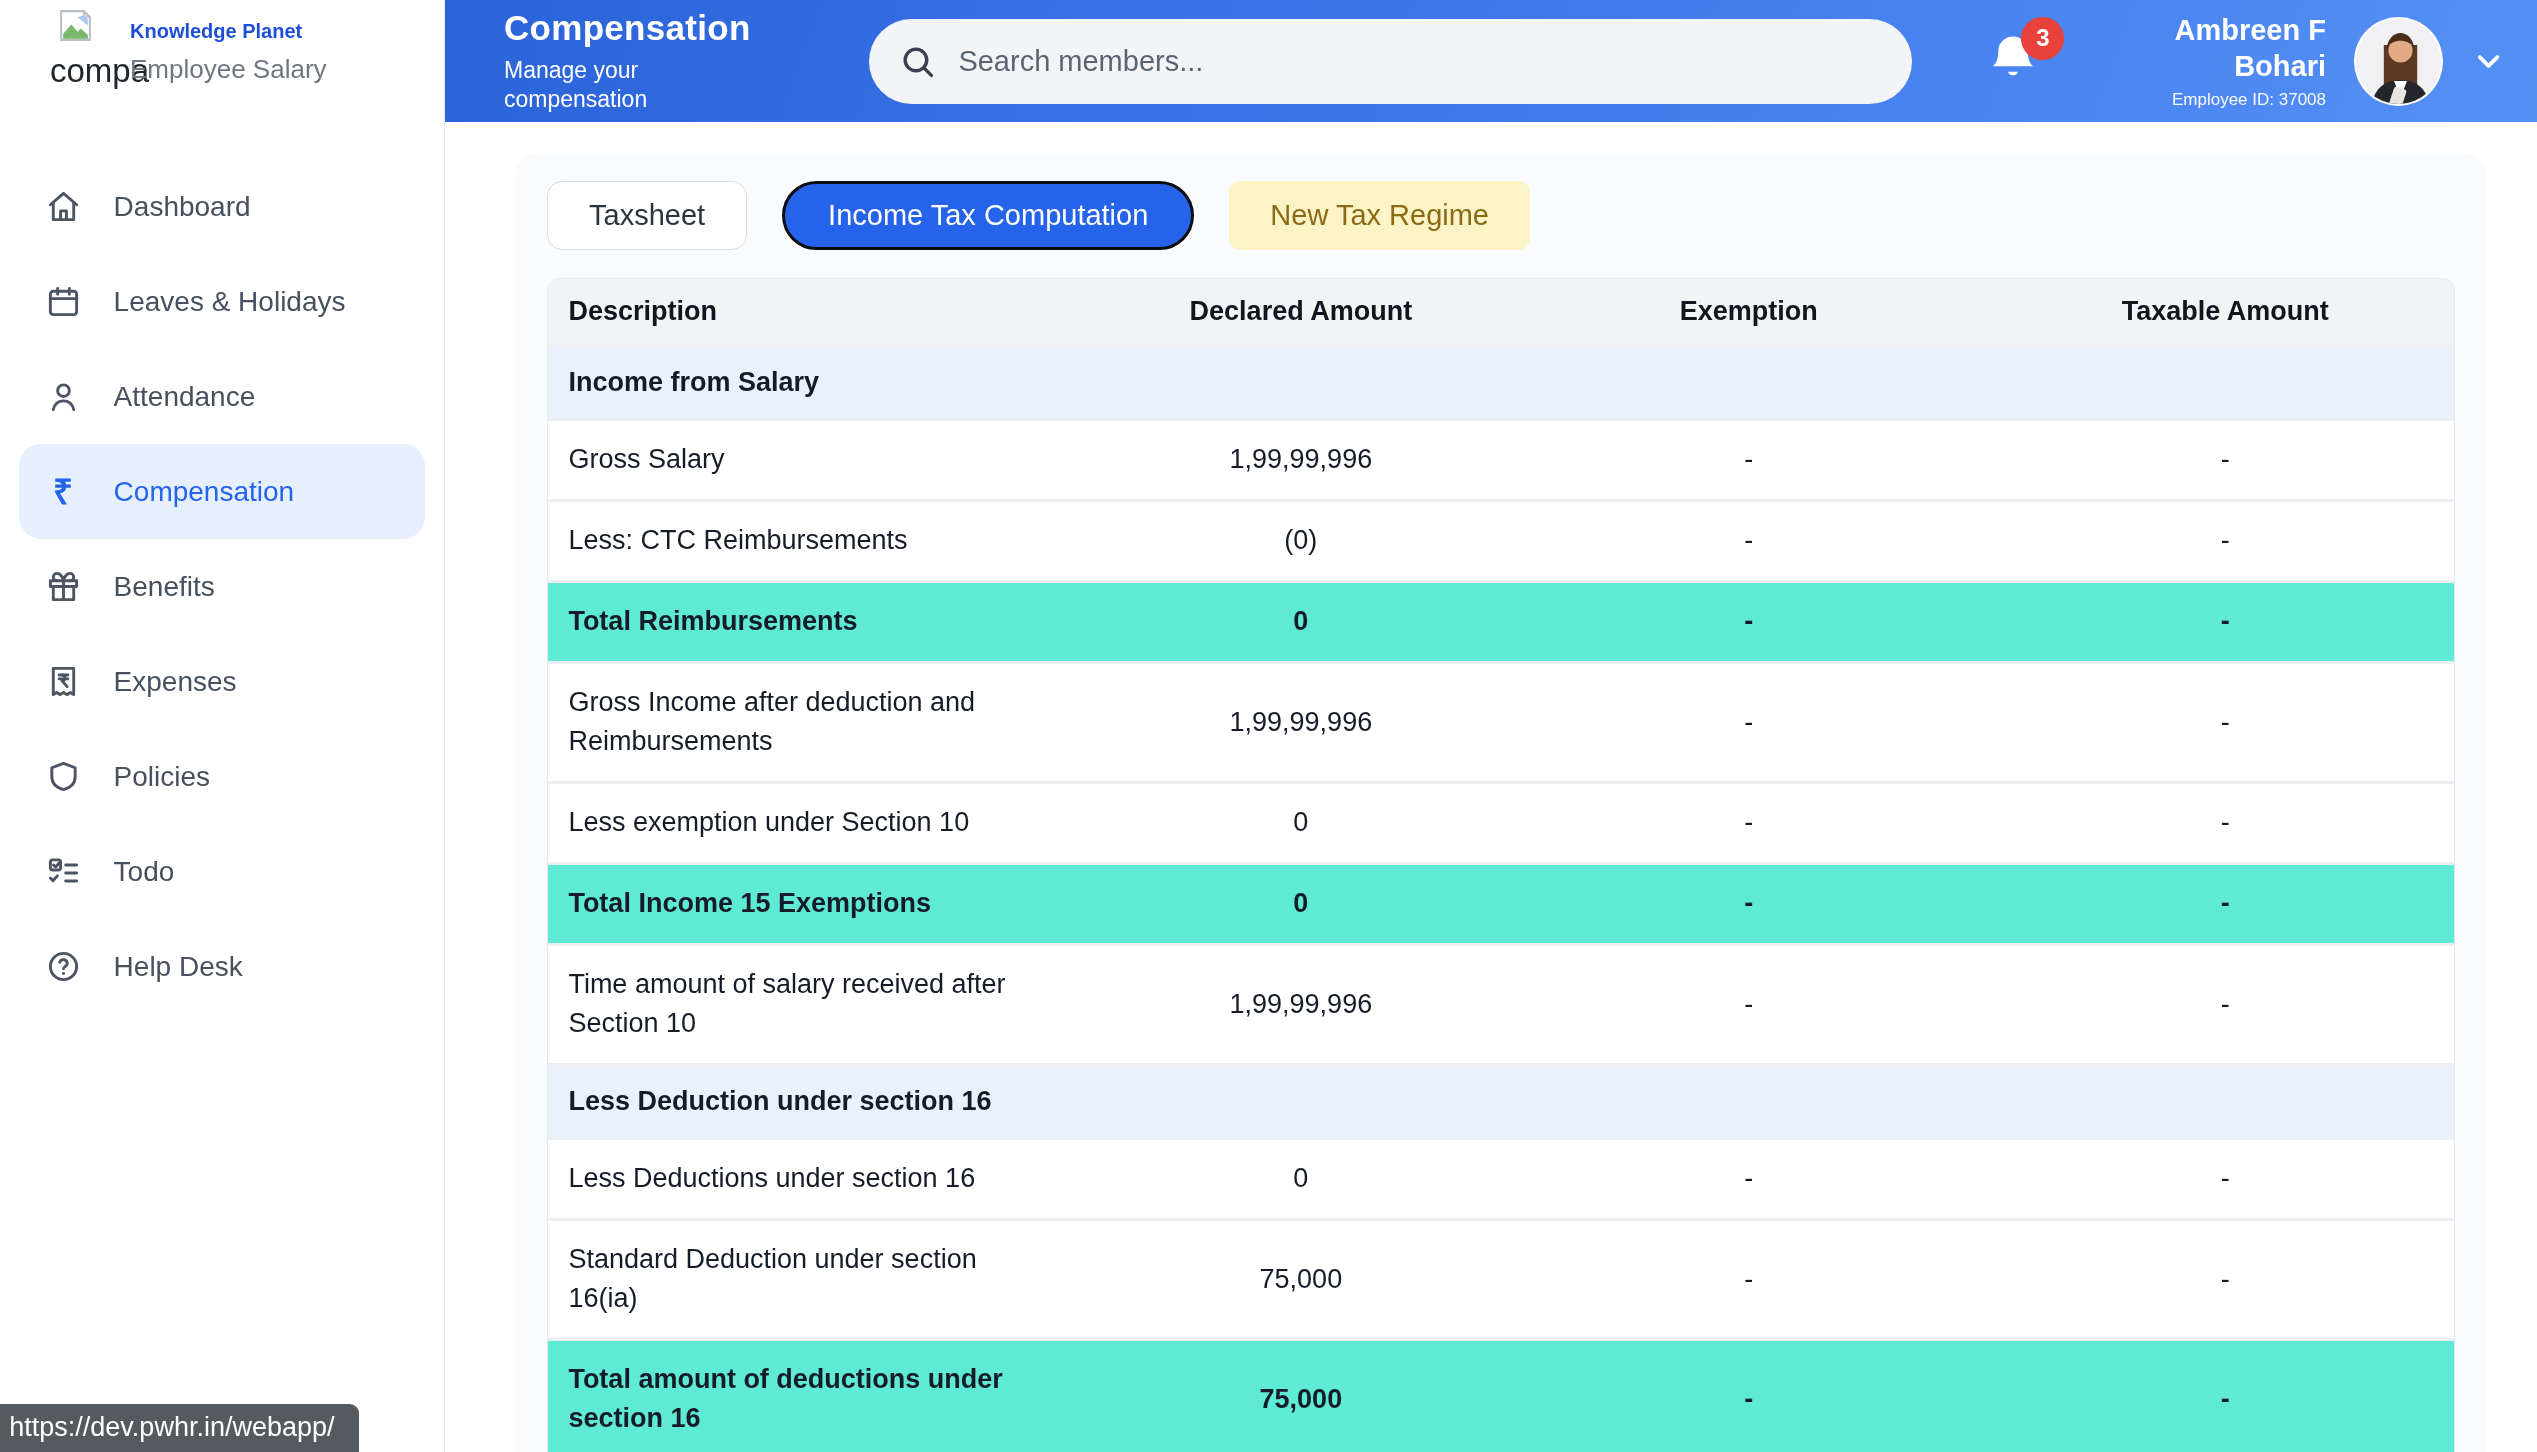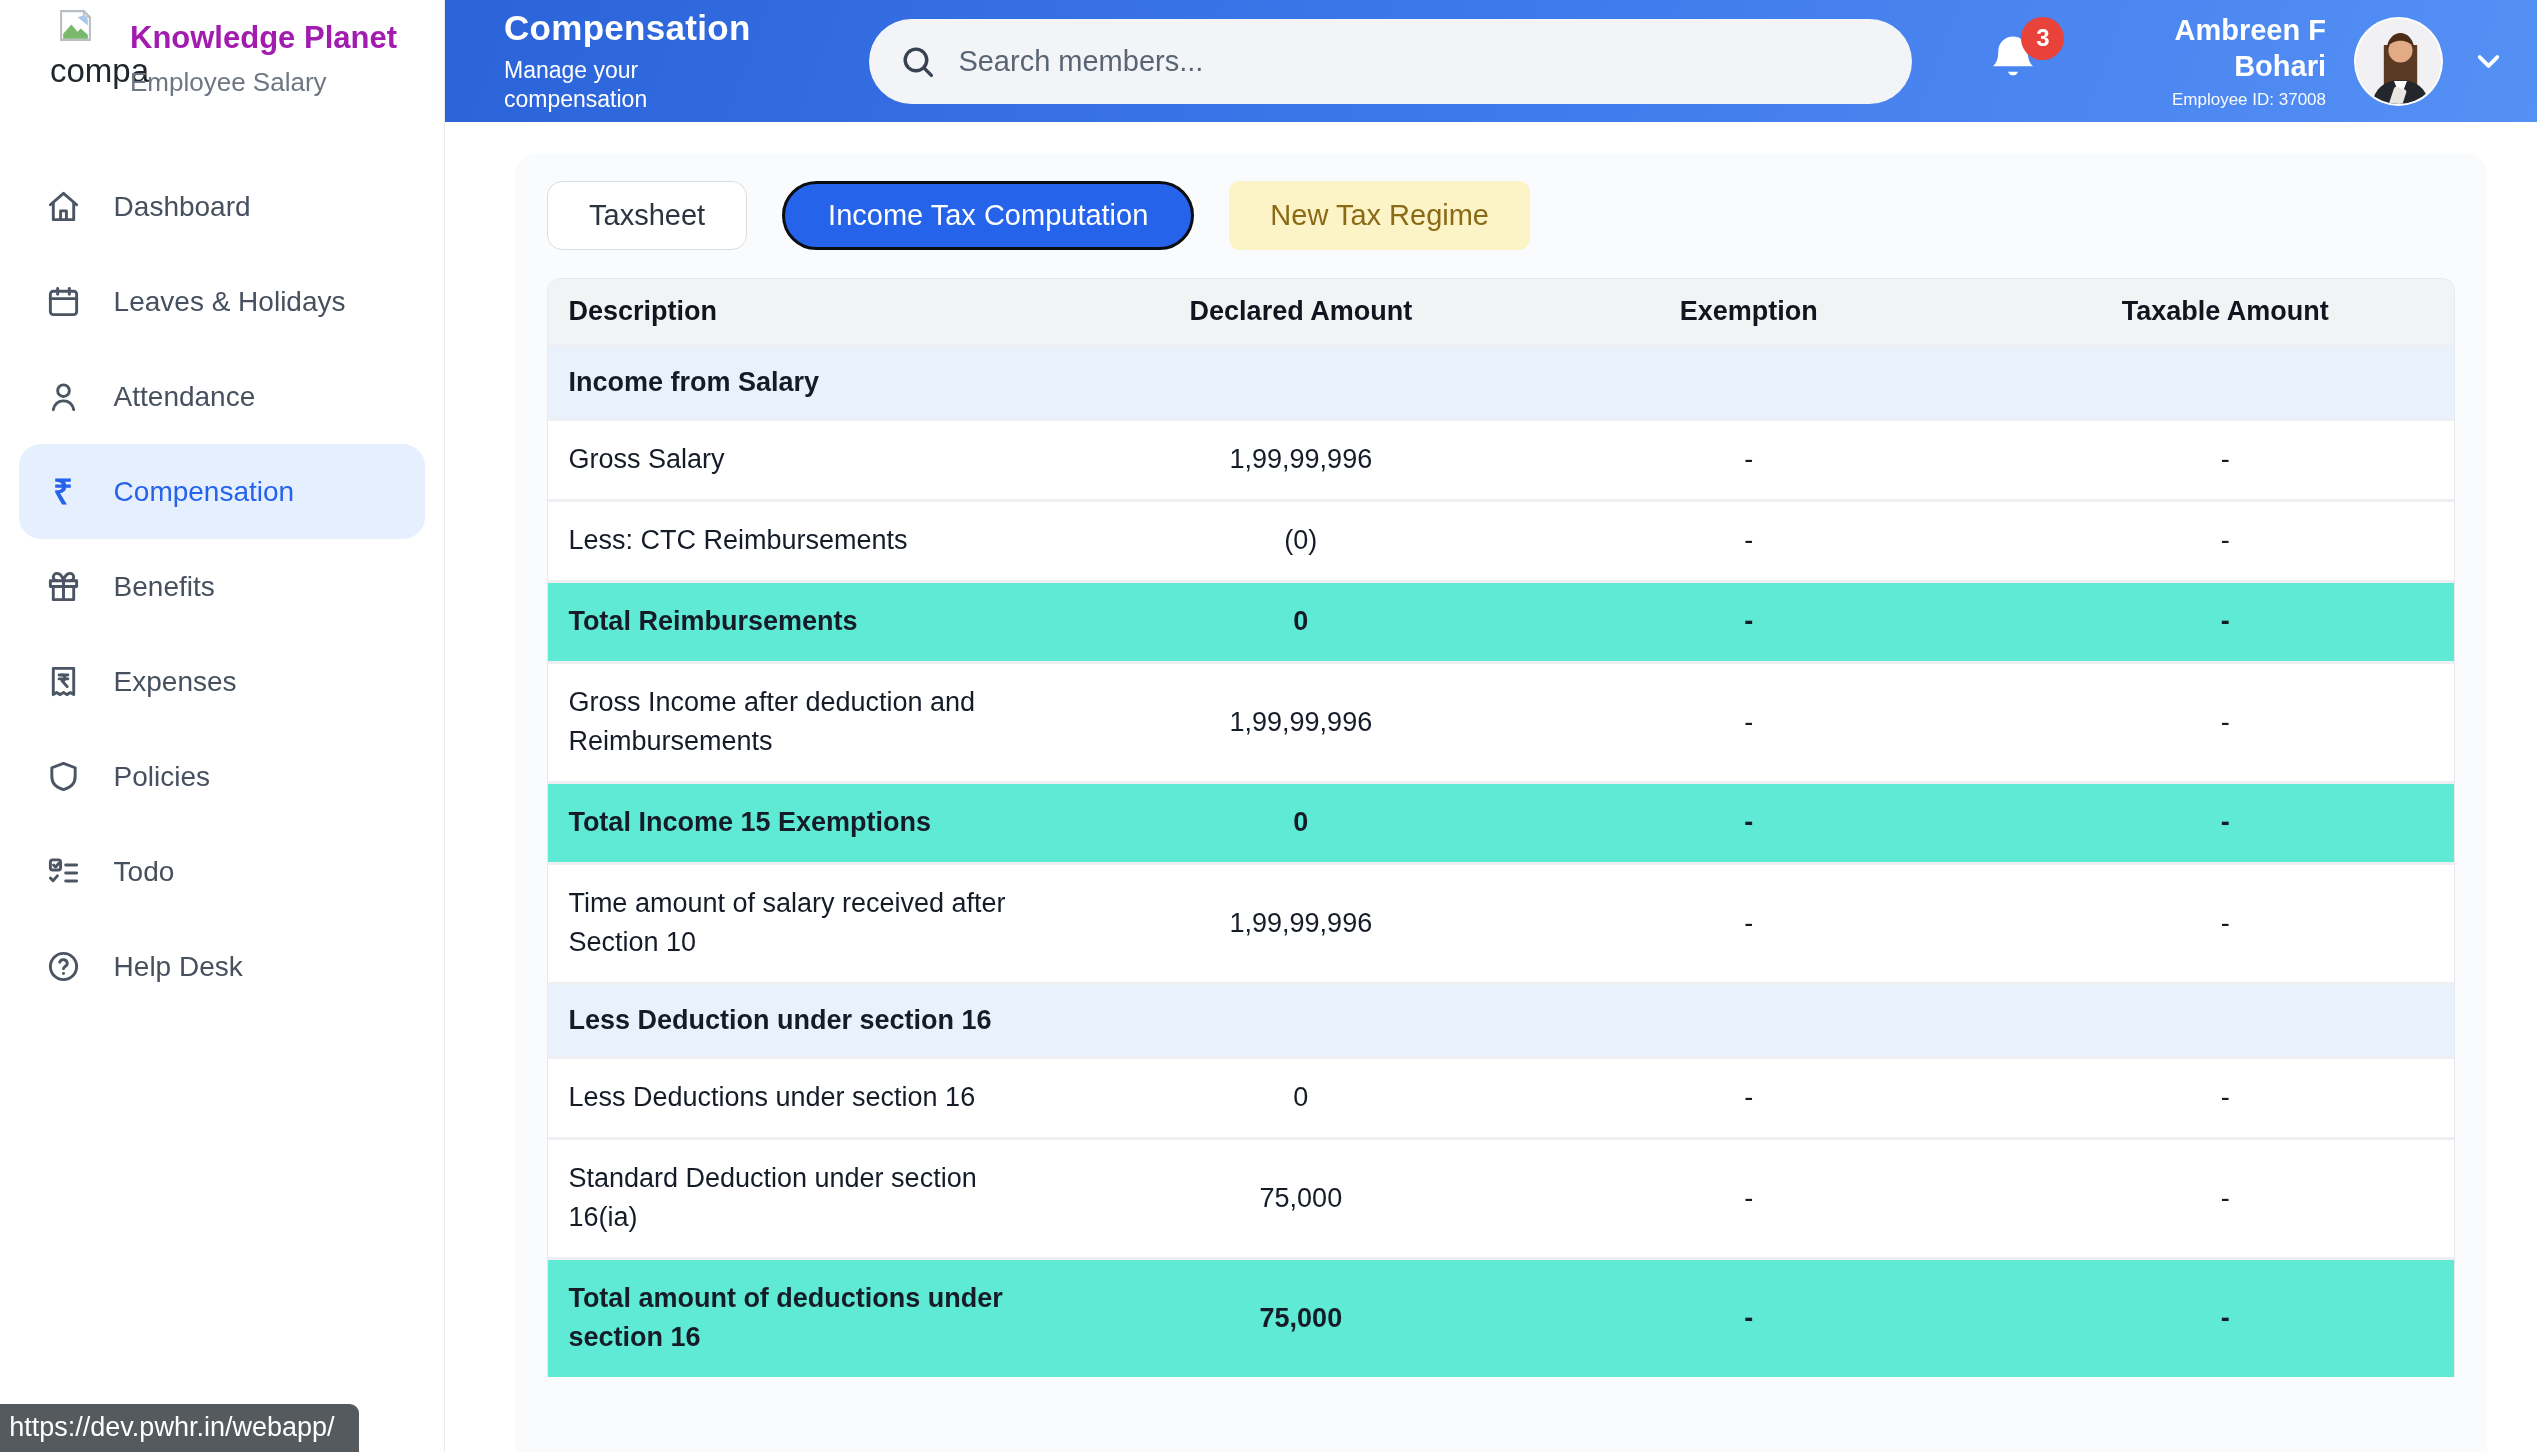--- a/index.html
+++ b/index.html
@@ -12,21 +12,21 @@
   
   .sidebar {
     position:absolute; left:0; top:0; width:445px; height:100%;
     background:#ffffff; border-right:1.9px solid #e8eaee; z-index:3;
   }
   .logo-area { height:122px; position:relative; }
   .logo-fallback { position:absolute; left:11px; top:7.4px; width:104px; height:111px; overflow:hidden;margin-left:39px; }
   .logo-fallback svg { display:block; margin-left:7.4px; }
   .logo-alt { font-size:33px; color:#20262e; margin-top:7.4px; white-space:nowrap; }
   .brand-text { position:absolute; left:130px; top:20.4px; }
-  .brand-title { font-size:31px; font-weight:700; color:#a21caf; }
+  .brand-title { font-size:20px; font-weight:700; color:#1d4ed8; }
   .brand-sub { font-size:26px; color:#6e7683; margin-top:11px; }
 
   .nav { padding-top:37px; }
   .nav-item {
     display:flex; align-items:center; gap:32px; height:95px;
     margin:0 18.6px; padding:0 26px; border-radius:22px;
     color:#46505e; font-size:28px; text-decoration:none; cursor:pointer;
   }
   .nav-item .nav-icon { width:37px; height:37px; display:flex; align-items:center; justify-content:center; flex:0 0 37px; }
   .nav-item svg { stroke:#4b5563; }
@@ -315,20 +315,26 @@
           <td>0</td>
           <td>-</td>
           <td>-</td>
         </tr>
         <tr>
           <td class="c-desc">Gross Income after deduction and Reimbursements</td>
           <td>1,99,99,996</td>
           <td>-</td>
           <td>-</td>
         </tr>
+        <tr>
+          <td class="c-desc">Less exemption under Section 10</td>
+          <td>0</td>
+          <td>-</td>
+          <td>-</td>
+        </tr>
         <tr class="total">
           <td class="c-desc">Total Income 15 Exemptions</td>
           <td>0</td>
           <td>-</td>
           <td>-</td>
         </tr>
         <tr>
           <td class="c-desc">Time amount of salary received after Section 10</td>
           <td>1,99,99,996</td>
           <td>-</td>

